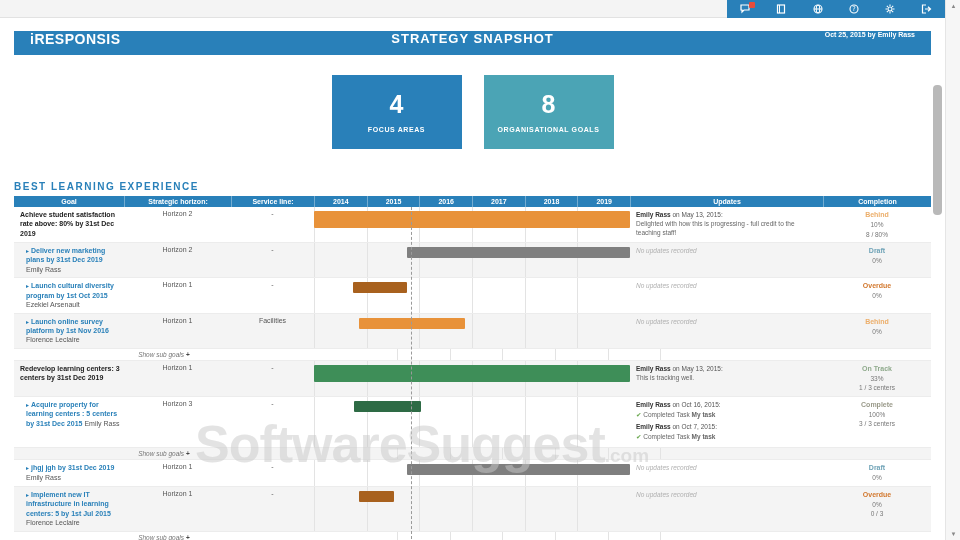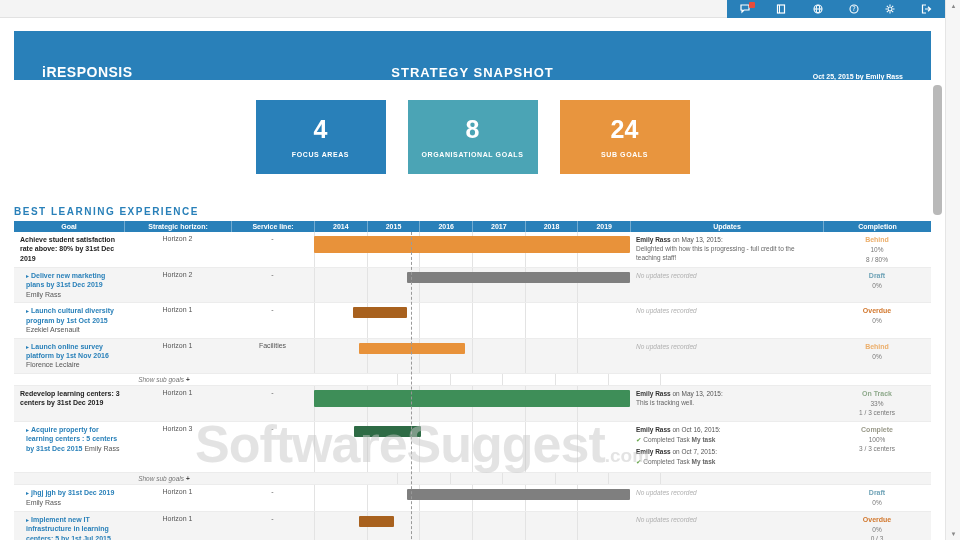--- a/index.html
+++ b/index.html
@@ -11,21 +11,21 @@
     display:flex; align-items:center; justify-content:space-around; z-index:20; }
   .tb-btn { width:22px; height:14px; display:flex; align-items:center; justify-content:center; position:relative; cursor:pointer; }
   .tb-btn svg { display:block; }
   .badge { position:absolute; top:0; right:1px; width:6px; height:6px; background:#e74c3c; border-radius:1px; }
   
   .scroll-track { position:absolute; right:0; top:0; width:15px; height:540px; background:#f6f6f6; border-left:1px solid #e5e5e5; z-index:30; }
   .scroll-arrow { position:absolute; left:0; width:15px; text-align:center; font-size:6px; color:#888; cursor:pointer; }
   .scroll-thumb { position:absolute; right:18px; top:85px; width:9px; height:130px; background:#b9b9b9; border-radius:4px; z-index:30; cursor:grab; }
   
   .page { position:absolute; left:14px; top:31px; width:917px; }
-  .appbar { height:49px; background:#2980b9; display:flex; align-items:flex-end; padding:0 28px; position:relative; }
+  .appbar { height:24px; background:#2980b9; display:flex; align-items:flex-start; padding:0 16px; position:relative; }
   .logo { color:#fff; font-size:14px; font-weight:bold; letter-spacing:.5px; }
   .appbar-title { position:absolute; left:0; right:0; text-align:center; color:#fff; font-size:13px; font-weight:bold; letter-spacing:1px; }
   .appbar-meta { margin-left:auto; color:#fff; font-size:7px; font-weight:bold; position:relative; z-index:1; }
   
   .cards { display:flex; justify-content:center; gap:22px; margin-top:20px; }
   .card { width:130px; height:74px; color:#fff; display:flex; flex-direction:column; align-items:center; justify-content:center; }
   .card .val { font-size:25px; font-weight:bold; line-height:1.1; }
   .card .lbl { font-size:7px; font-weight:bold; letter-spacing:.6px; margin-top:7px; }
   
   .section { margin-top:32px; }
@@ -143,24 +143,20 @@
 
   <div class="cards">
     <div class="card" style="background: rgb(41, 128, 185);">
       <span class="val">4</span>
       <span class="lbl">FOCUS AREAS</span>
     </div>
     <div class="card" style="background: rgb(75, 164, 181);">
       <span class="val">8</span>
       <span class="lbl">ORGANISATIONAL GOALS</span>
     </div>
-    <div class="card" style="background: rgb(232, 149, 62);">
-      <span class="val">24</span>
-      <span class="lbl">SUB GOALS</span>
-    </div>
   </div>
 
   <div id="sections">
       <div class="section">
         <div class="sec-title">BEST LEARNING EXPERIENCE</div>
         <div class="gtable">
           <div class="thead">
             <div class="cell c-goal">Goal</div>
             <div class="cell c-h">Strategic horizon:</div>
             <div class="cell c-s">Service line:</div>

